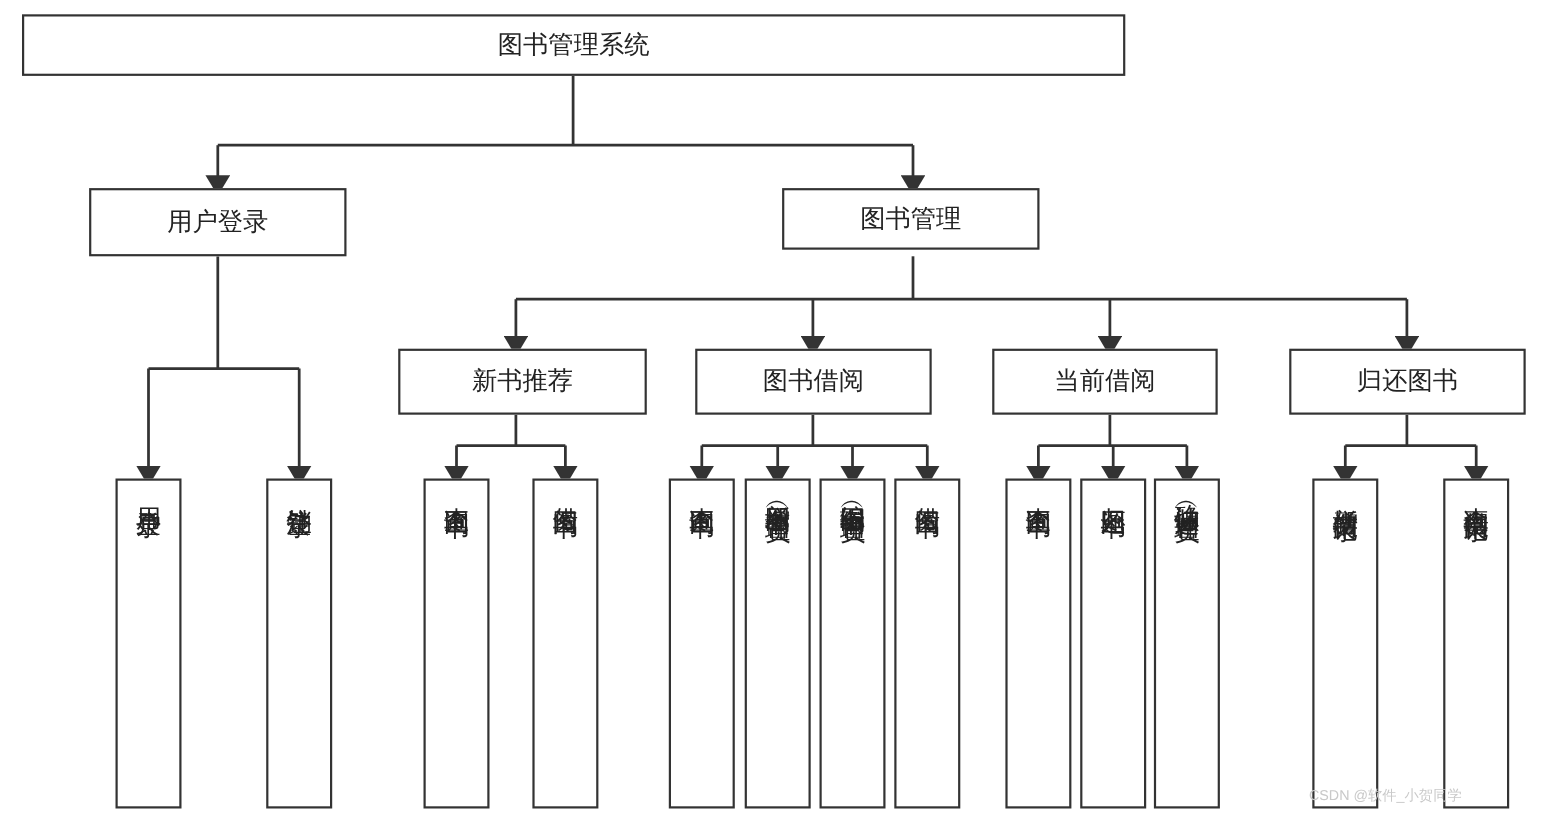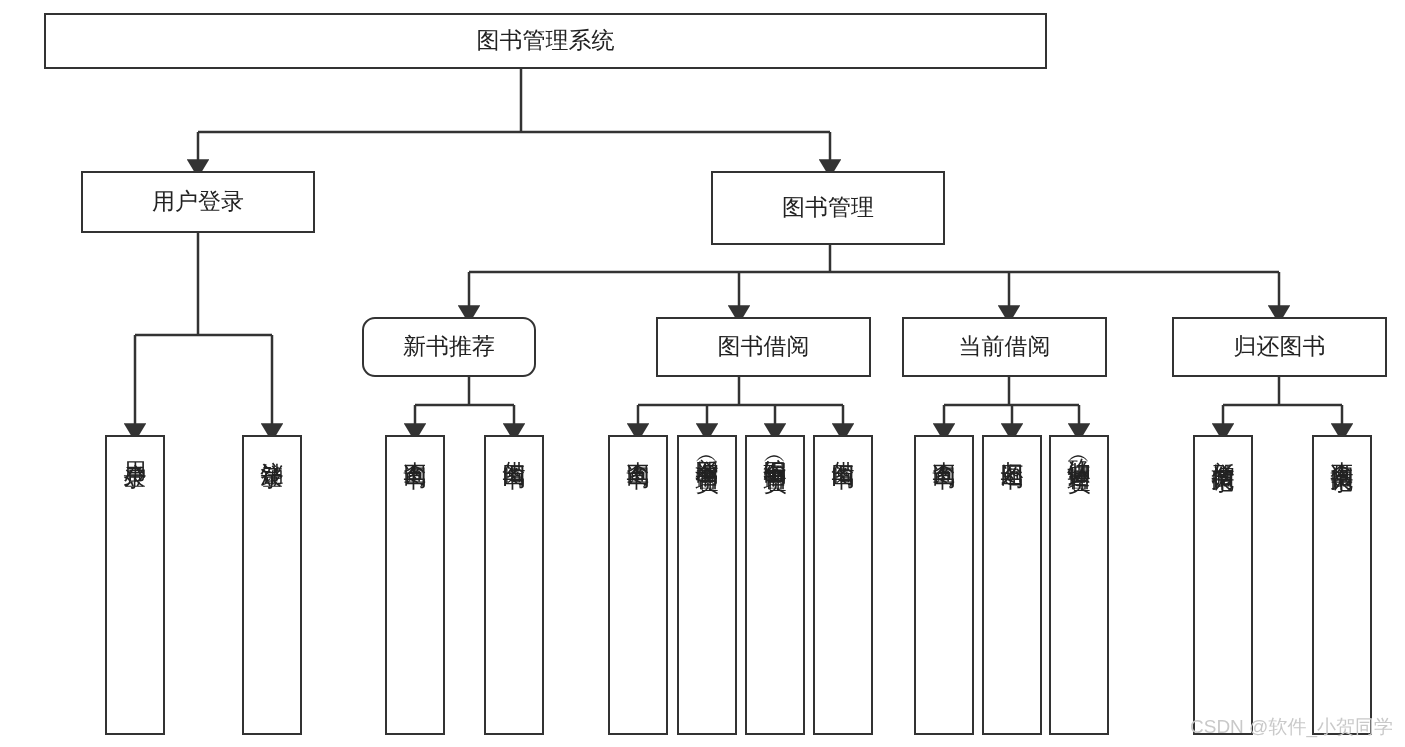--- a/index.html
+++ b/index.html
@@ -48,21 +48,21 @@
     justify-content: flex-start;
     padding-top: 6px;
     align-items: center;
   }
   .node-v.tall-text {
     padding-top: 3px;
   }
   .watermark {
     position: absolute;
     color: #c9c9c9;
-    font-size: 19px;
+    font-size: 13px;
     white-space: nowrap;
     pointer-events: none;
   }
 </style>
 </head>
 <body>
 
 <div id="canvas">
 
   <svg id="diagram-svg" viewBox="0 0 1405 747" xmlns="http://www.w3.org/2000/svg">
@@ -109,27 +109,27 @@
       <path d="M1012,405 L1012,427" marker-end="url(#arrowhead)"></path>
       <path d="M1079,405 L1079,427" marker-end="url(#arrowhead)"></path>
 
       <path d="M1279,377 L1279,405"></path>
       <path d="M1223,405 L1342,405"></path>
       <path d="M1223,405 L1223,427" marker-end="url(#arrowhead)"></path>
       <path d="M1342,405 L1342,427" marker-end="url(#arrowhead)"></path>
     </g>
   </svg>
 
-  <div class="node node-h" id="node-root" style="left: 20px; top: 13px; width: 1003px; height: 56px; margin-left: 24px;">图书管理系统</div>
+  <div class="node node-h" id="node-root" style="left: 20px; top: 13px; width: 1003px; height: 56px;">图书管理系统</div>
 
   <div class="node node-h" id="node-l2-0" style="left: 81px; top: 171px; width: 234px; height: 62px;">用户登录</div>
-  <div class="node node-h" id="node-l2-1" style="left: 711px; top: 171px; width: 234px; height: 74px;">图书管理</div>
+  <div class="node node-h" id="node-l2-1" style="left: 711px; top: 171px; width: 234px; height: 56px;">图书管理</div>
 
-  <div class="node node-h" id="node-l3-0" style="left: 362px; top: 317px; width: 174px; height: 60px; border-radius: 13px;">新书推荐</div>
-  <div class="node node-h" id="node-l3-1" style="left: 632px; top: 317px; width: 215px; height: 60px; margin-left: 24px;">图书借阅</div>
+  <div class="node node-h" id="node-l3-0" style="left: 362px; top: 317px; width: 226px; height: 60px;">新书推荐</div>
+  <div class="node node-h" id="node-l3-1" style="left: 632px; top: 317px; width: 215px; height: 60px;">图书借阅</div>
   <div class="node node-h" id="node-l3-2" style="left: 902px; top: 317px; width: 205px; height: 60px;">当前借阅</div>
   <div class="node node-h" id="node-l3-3" style="left: 1172px; top: 317px; width: 215px; height: 60px;">归还图书</div>
 
   <div class="node node-v" id="node-leaf-0" style="left: 105px; top: 435px; width: 60px; height: 300px;">用户登录</div>
   <div class="node node-v" id="node-leaf-1" style="left: 242px; top: 435px; width: 60px; height: 300px;">注销登录</div>
   <div class="node node-v" id="node-leaf-2" style="left: 385px; top: 435px; width: 60px; height: 300px;">查询图书</div>
   <div class="node node-v" id="node-leaf-3" style="left: 484px; top: 435px; width: 60px; height: 300px;">借阅图书</div>
   <div class="node node-v" id="node-leaf-4" style="left: 608px; top: 435px; width: 60px; height: 300px;">查询图书</div>
   <div class="node node-v tall-text" id="node-leaf-5" style="left: 677px; top: 435px; width: 60px; height: 300px;">新增图书（管理员）</div>
   <div class="node node-v tall-text" id="node-leaf-6" style="left: 745px; top: 435px; width: 60px; height: 300px;">编辑图书（管理员）</div>

